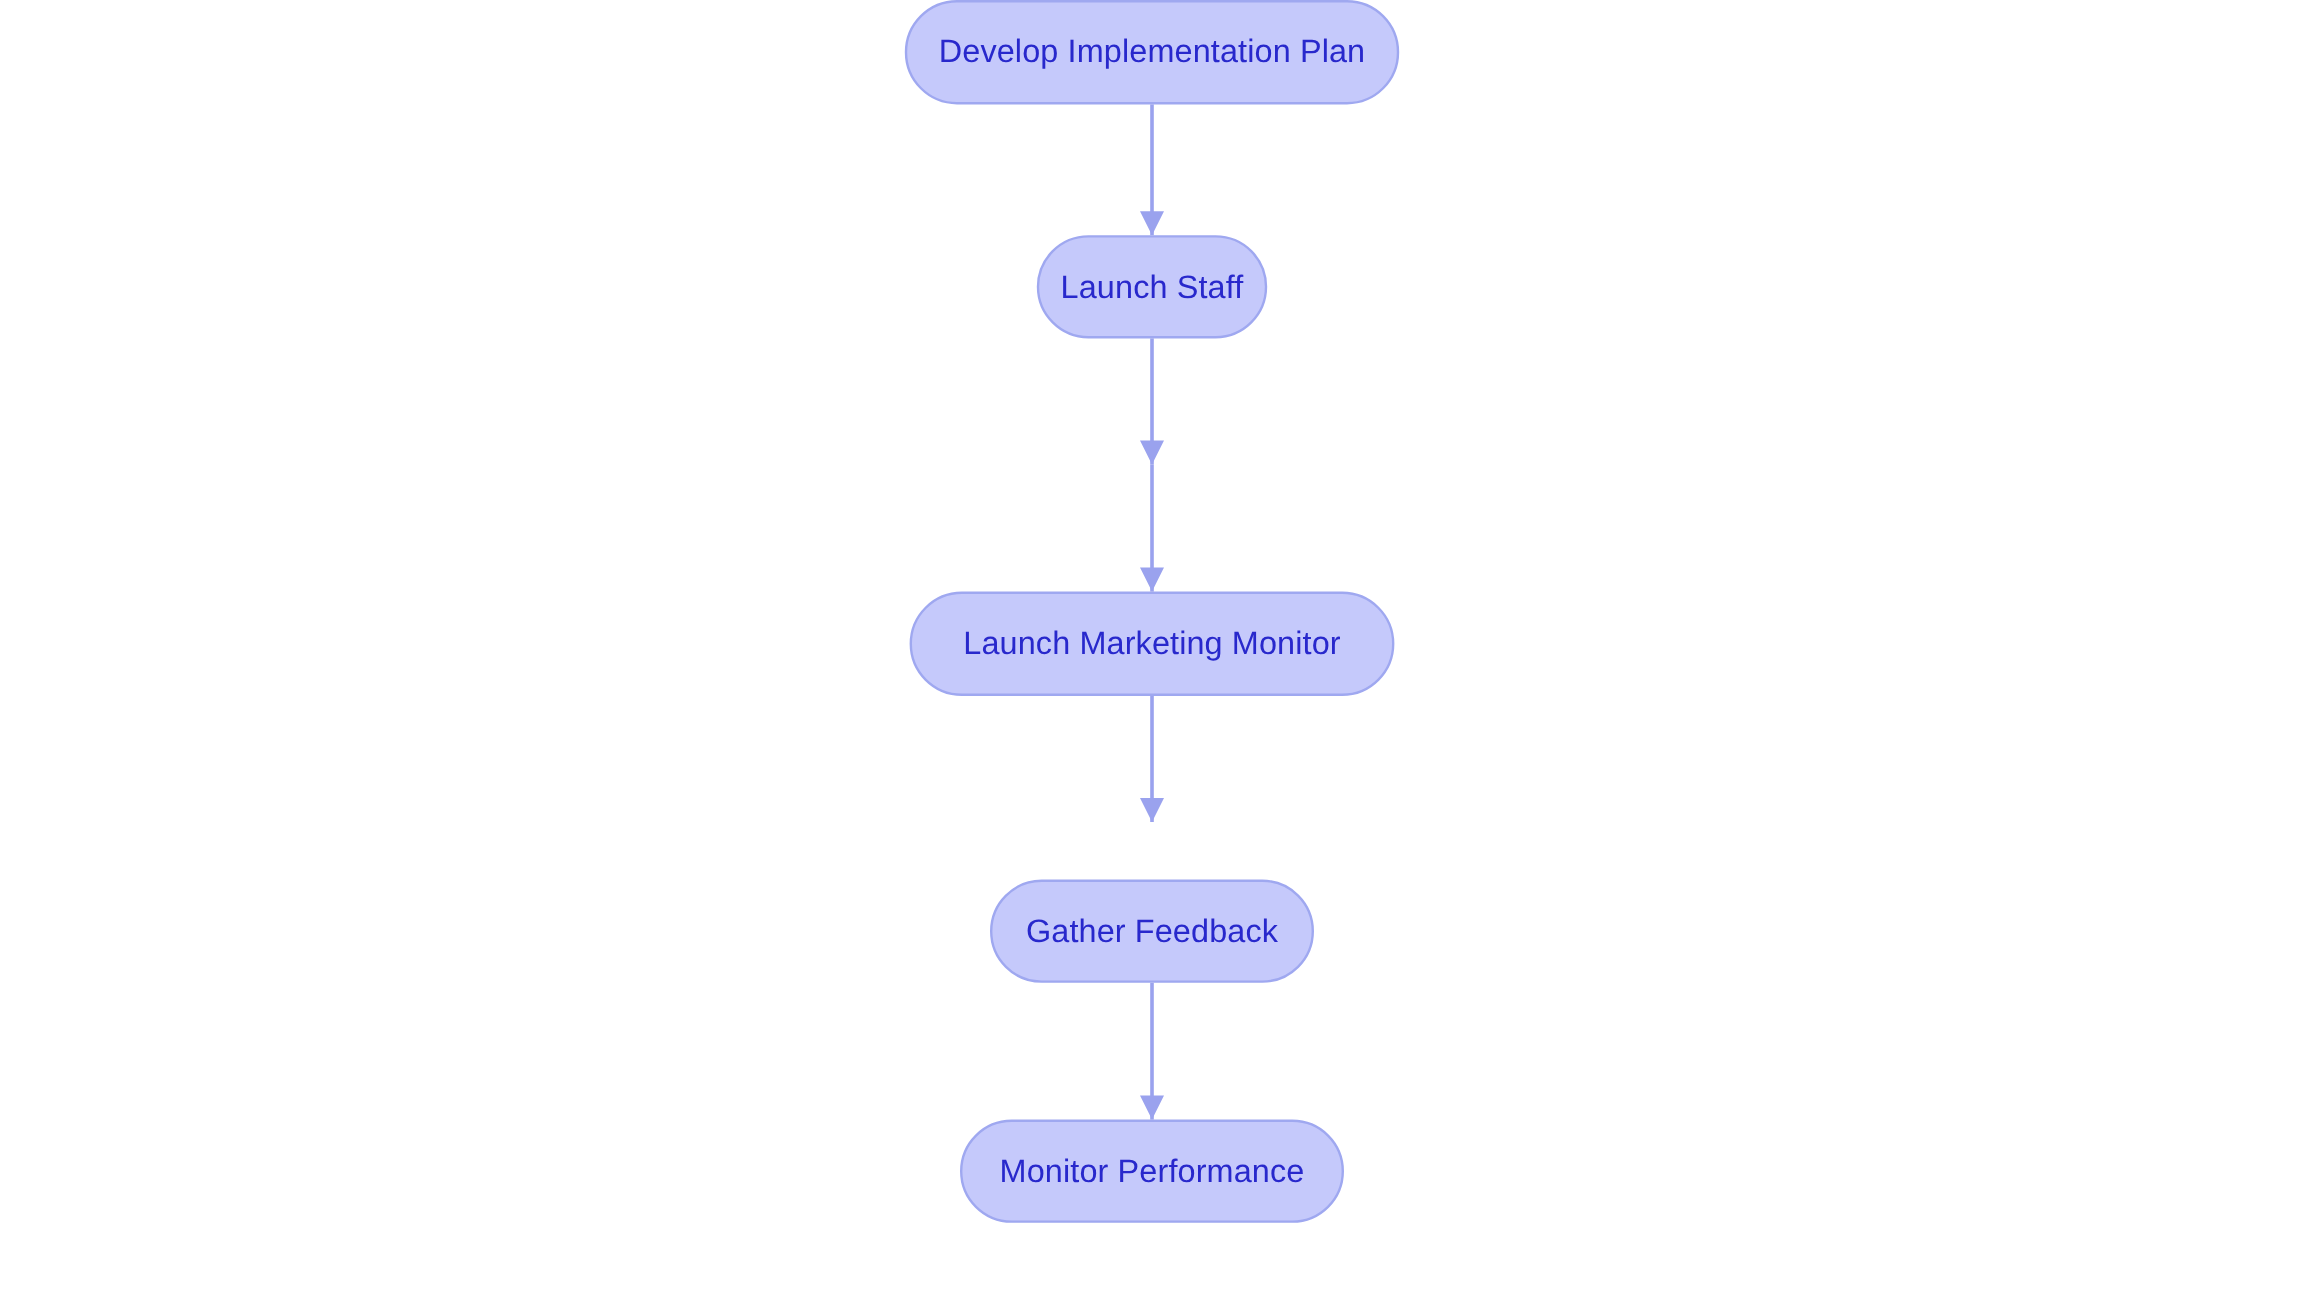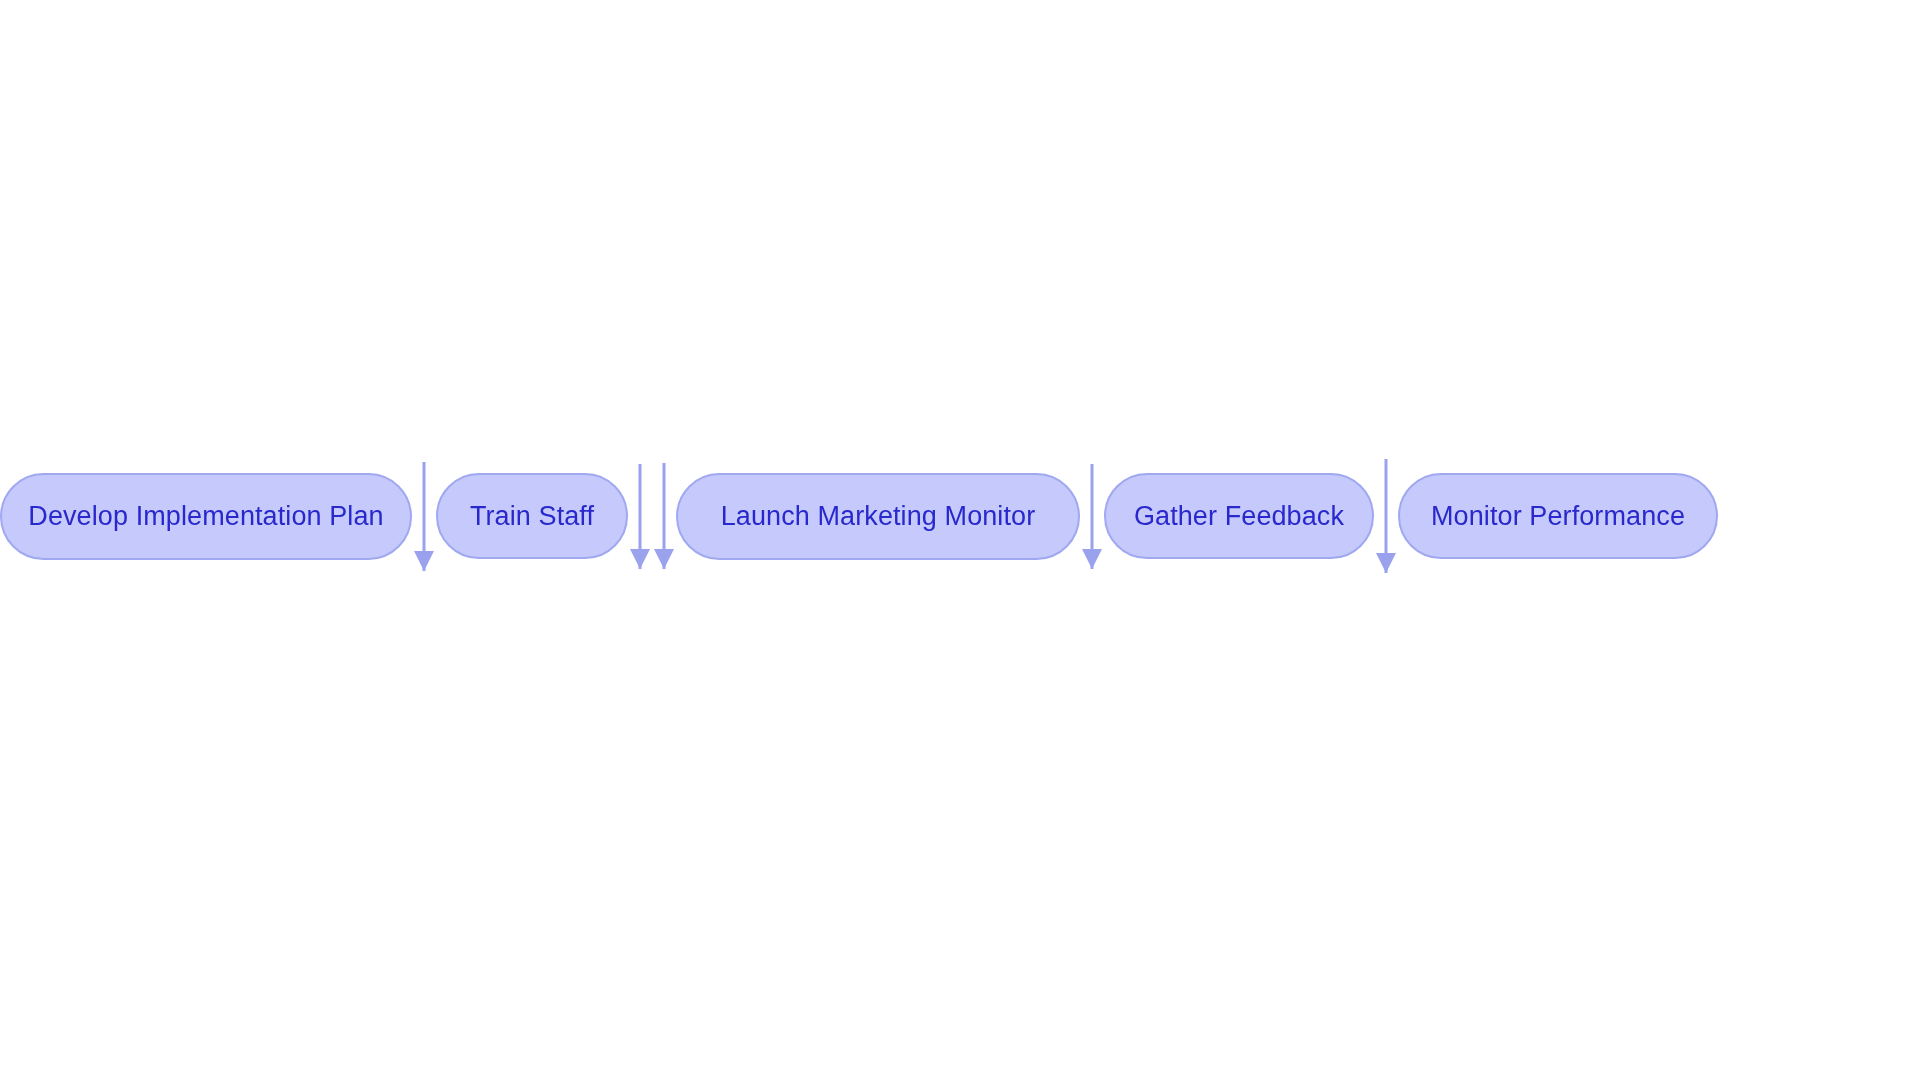--- a/index.html
+++ b/index.html
@@ -22,20 +22,21 @@
     background: #ffffff;
   }
 
   .flow-chain {
     position: absolute;
     left: 0;
     top: 0;
     width: 1920px;
     height: 1032px;
     display: flex;
+    flex-direction: column;
     align-items: center;
   }
 
   
   .flow-node {
     box-sizing: border-box;
     display: flex;
     align-items: center;
     justify-content: center;
     background: #c5c9fb;
@@ -54,21 +55,21 @@
     font-weight: 400;
   }
 
   .node-h-tall { height: 87px; }
   .node-h-short { height: 86px; }
 
   .node-w-1 { width: 412px; }
   .node-w-2 { width: 192px; }
   .node-w-3 { width: 320px; }
   .node-w-4 { width: 404px; }
-  .node-w-5 { width: 270px; }
+  .node-w-5 { width: 270px; margin-top: 48px; }
   .node-w-6 { width: 320px; }
 
   
   .flow-connector {
     position: relative;
     width: 24px;
     flex: 0 0 auto;
     display: block;
   }
   .conn-h-1 { height: 109px; }
@@ -107,21 +108,21 @@
     <div class="flow-node node-w-1 node-h-tall">
       <span class="node-label">Develop Implementation Plan</span>
     </div>
 
     <div class="flow-connector conn-h-1">
       <span class="conn-line"></span>
       <span class="conn-arrowhead"></span>
     </div>
 
     <div class="flow-node node-w-2 node-h-short">
-      <span class="node-label">Train Staff</span>
+      <span class="node-label">Launch Staff</span>
     </div>
 
     <div class="flow-connector conn-h-2">
       <span class="conn-line"></span>
       <span class="conn-arrowhead"></span>
     </div>
 
 
     <div class="flow-connector conn-h-3">
       <span class="conn-line"></span>

